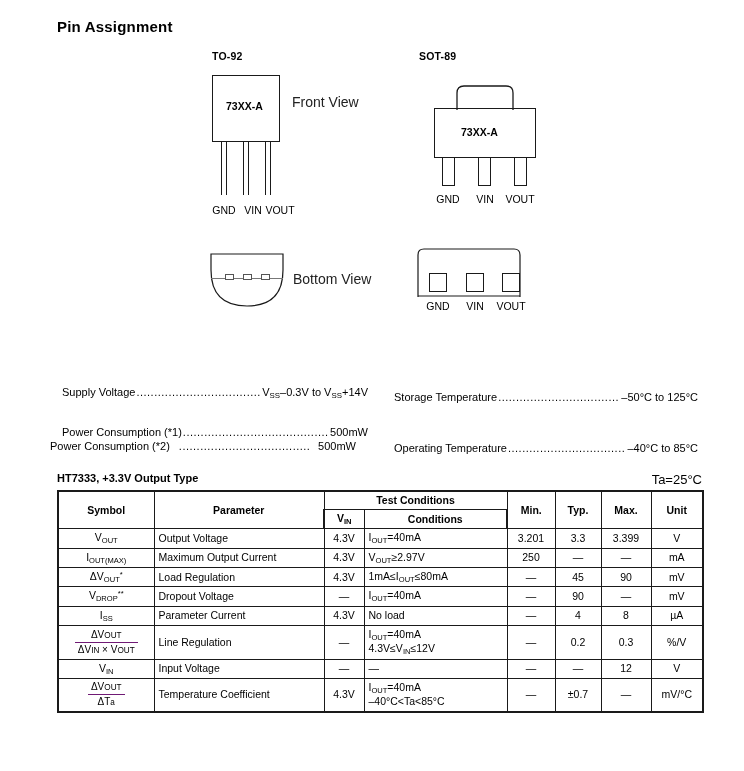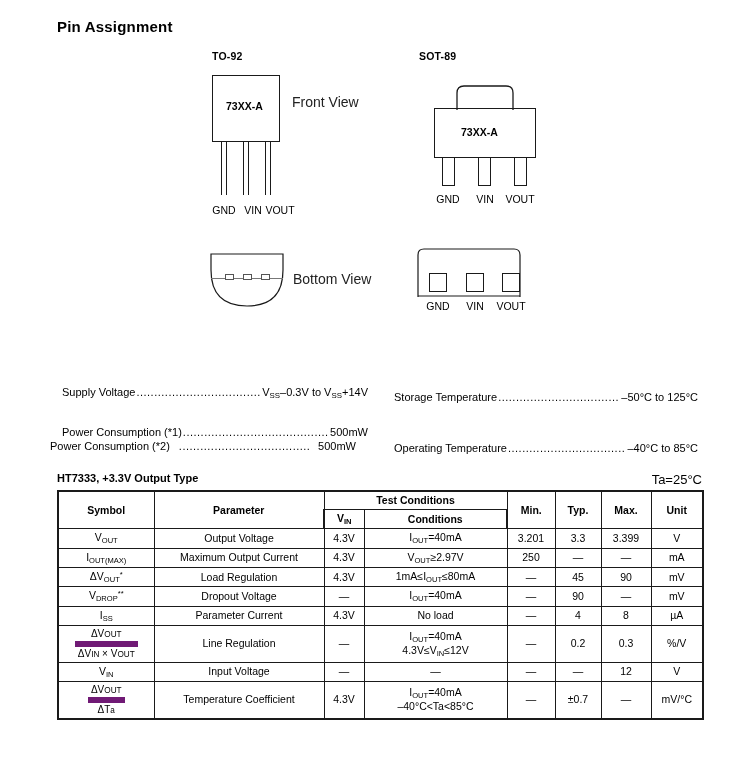--- a/index.html
+++ b/index.html
@@ -129,36 +129,36 @@
     border: 1px solid #1a1a1a;
     padding: 2px 4px;
     vertical-align: middle;
     line-height: 1.25;
   }
   #spec-table thead th {
     font-weight: bold;
     text-align: center;
   }
   #spec-table tbody td { text-align: center; }
-  #spec-table tbody td.l { text-align: center; }
+  #spec-table tbody td.l { text-align: left; }
   #spec-table thead tr:first-child th { border-top-width: 2px; }
   #spec-table tbody tr:last-child td { border-bottom-width: 2px; }
   #spec-table th:first-child, #spec-table td:first-child { border-left-width: 2px; }
   #spec-table th:last-child, #spec-table td:last-child { border-right-width: 2px; }
 
   
   .frac {
     display: inline-block;
     text-align: center;
     line-height: 1.15;
     font-size: 10px;
   }
   .frac .num {
     display: block;
-    border-bottom: 6px solid #701a75;
+    border-bottom: 1px solid #701a75;
     padding: 0 3px 1px 3px;
   }
   .frac .den { display: block; padding: 1px 3px 0 3px; }
   .sc { font-size: 0.82em; }
 </style>
 </head>
 <body>
 
 <div class="page">
 

